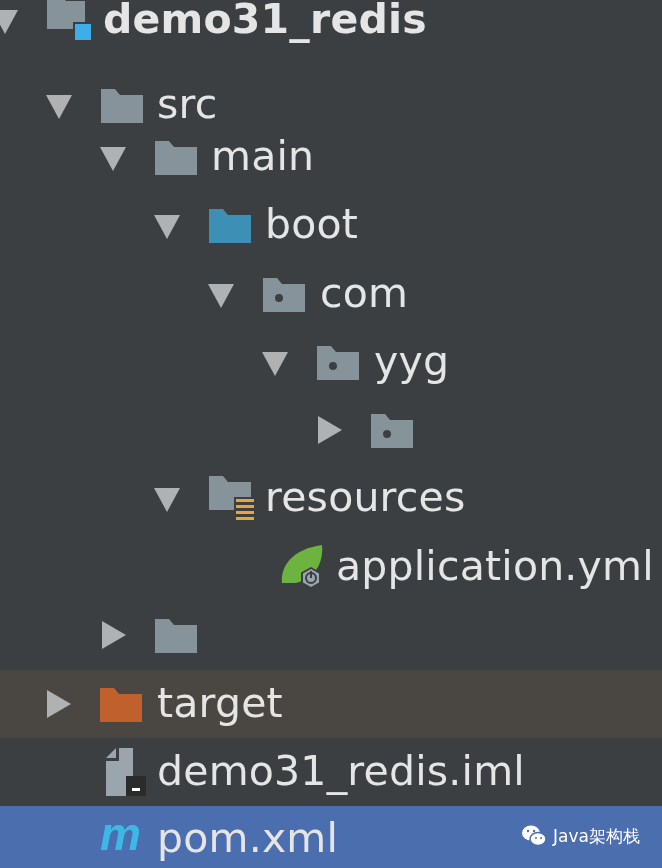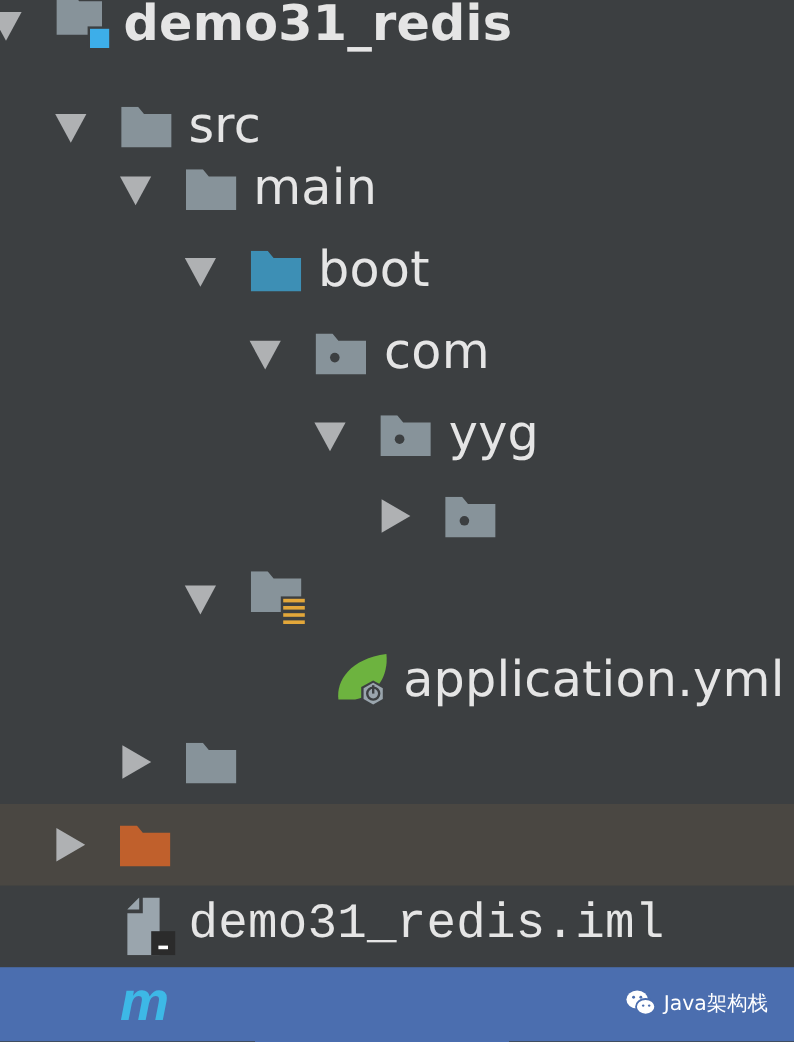--- a/index.html
+++ b/index.html
@@ -99,20 +99,21 @@
         <path d="M0 0h14l5 6h23v28H0z" fill="#87939a"></path>
         <rect x="25" y="21" width="22" height="25" fill="#3c3f41"></rect>
         <g fill="#e3a73a">
           <rect x="27" y="23" width="18" height="3"></rect>
           <rect x="27" y="29" width="18" height="3"></rect>
           <rect x="27" y="35" width="18" height="3"></rect>
           <rect x="27" y="41" width="18" height="3"></rect>
         </g>
       </svg>
   </div>
+  <span class="label" style="left:265px;">resources</span>
 </div>
 
 <div class="row" style="top:533px;margin-left:16px;">
   <div class="icon" style="left:262px;margin-top:-24px;">
     <svg width="50" height="50" viewBox="0 0 50 50">
         <path d="M4 40C2 24 14 6 44 2c2 18-8 34-26 38z" fill="#6db33f"></path>
         <polygon points="33,24 43,29.5 43,40.5 33,46 23,40.5 23,29.5" fill="#3c3f41"></polygon>
         <polygon points="33,26 41,30.5 41,39.5 33,44 25,39.5 25,30.5" fill="#9aa5ad"></polygon>
         <circle cx="33" cy="35" r="5" fill="none" stroke="#3c3f41" stroke-width="2"></circle>
         <rect x="32" y="28" width="2" height="7" fill="#3c3f41"></rect>
@@ -130,36 +131,38 @@
   </div>
 </div>
 
 <div class="row excluded" style="top:670px;">
   <div class="arrow right" style="left:47px;"></div>
   <div class="icon" style="left:100px;margin-top:-16px;">
     <svg width="42" height="34" viewBox="0 0 42 34">
         <path d="M0 0h14l5 6h23v28H0z" fill="#c0602c"></path>
       </svg>
   </div>
+  <span class="label" style="left:157px;">target</span>
 </div>
 
-<div class="row" style="top:738px;font-family:Liberation Mono, monospace;">
+<div class="row" style="top:738px;">
   <div class="icon" style="left:106px;margin-top:-24px;">
     <svg width="42" height="48" viewBox="0 0 42 48">
         <path d="M0 10L10 0v10z" fill="#9aa5ad"></path>
         <path d="M0 13h13V0h14v48H0z" fill="#9aa5ad"></path>
         <rect x="20" y="28" width="20" height="20" fill="#2b2b2b"></rect>
         <rect x="26" y="40" width="8" height="3" fill="#ffffff"></rect>
       </svg>
   </div>
   <span class="label" style="left:157px;">demo31_redis.iml</span>
 </div>
 
 <div class="row selected" style="top:806px;height:62px;">
   <div class="icon" style="left:100px;margin-top:-26px;font-size:46px;font-style:italic;font-weight:bold;color:#3db8e6;line-height:46px;font-family:'Liberation Sans',sans-serif;">m</div>
+  <span class="label" style="left:157px;transform:translateY(-48%);">pom.xml</span>
 </div>
 
 <div class="watermark">
   <svg width="26" height="24" viewBox="0 0 26 24">
       <ellipse cx="10" cy="9" rx="9" ry="7.5" fill="#ffffff"></ellipse>
       <ellipse cx="17" cy="15" rx="8" ry="6.5" fill="#ffffff" stroke="#4b6eaf" stroke-width="1.5"></ellipse>
       <circle cx="7" cy="7" r="1.2" fill="#4b6eaf"></circle>
       <circle cx="13" cy="7" r="1.2" fill="#4b6eaf"></circle>
       <circle cx="15" cy="14" r="1" fill="#4b6eaf"></circle>
       <circle cx="20" cy="14" r="1" fill="#4b6eaf"></circle>

